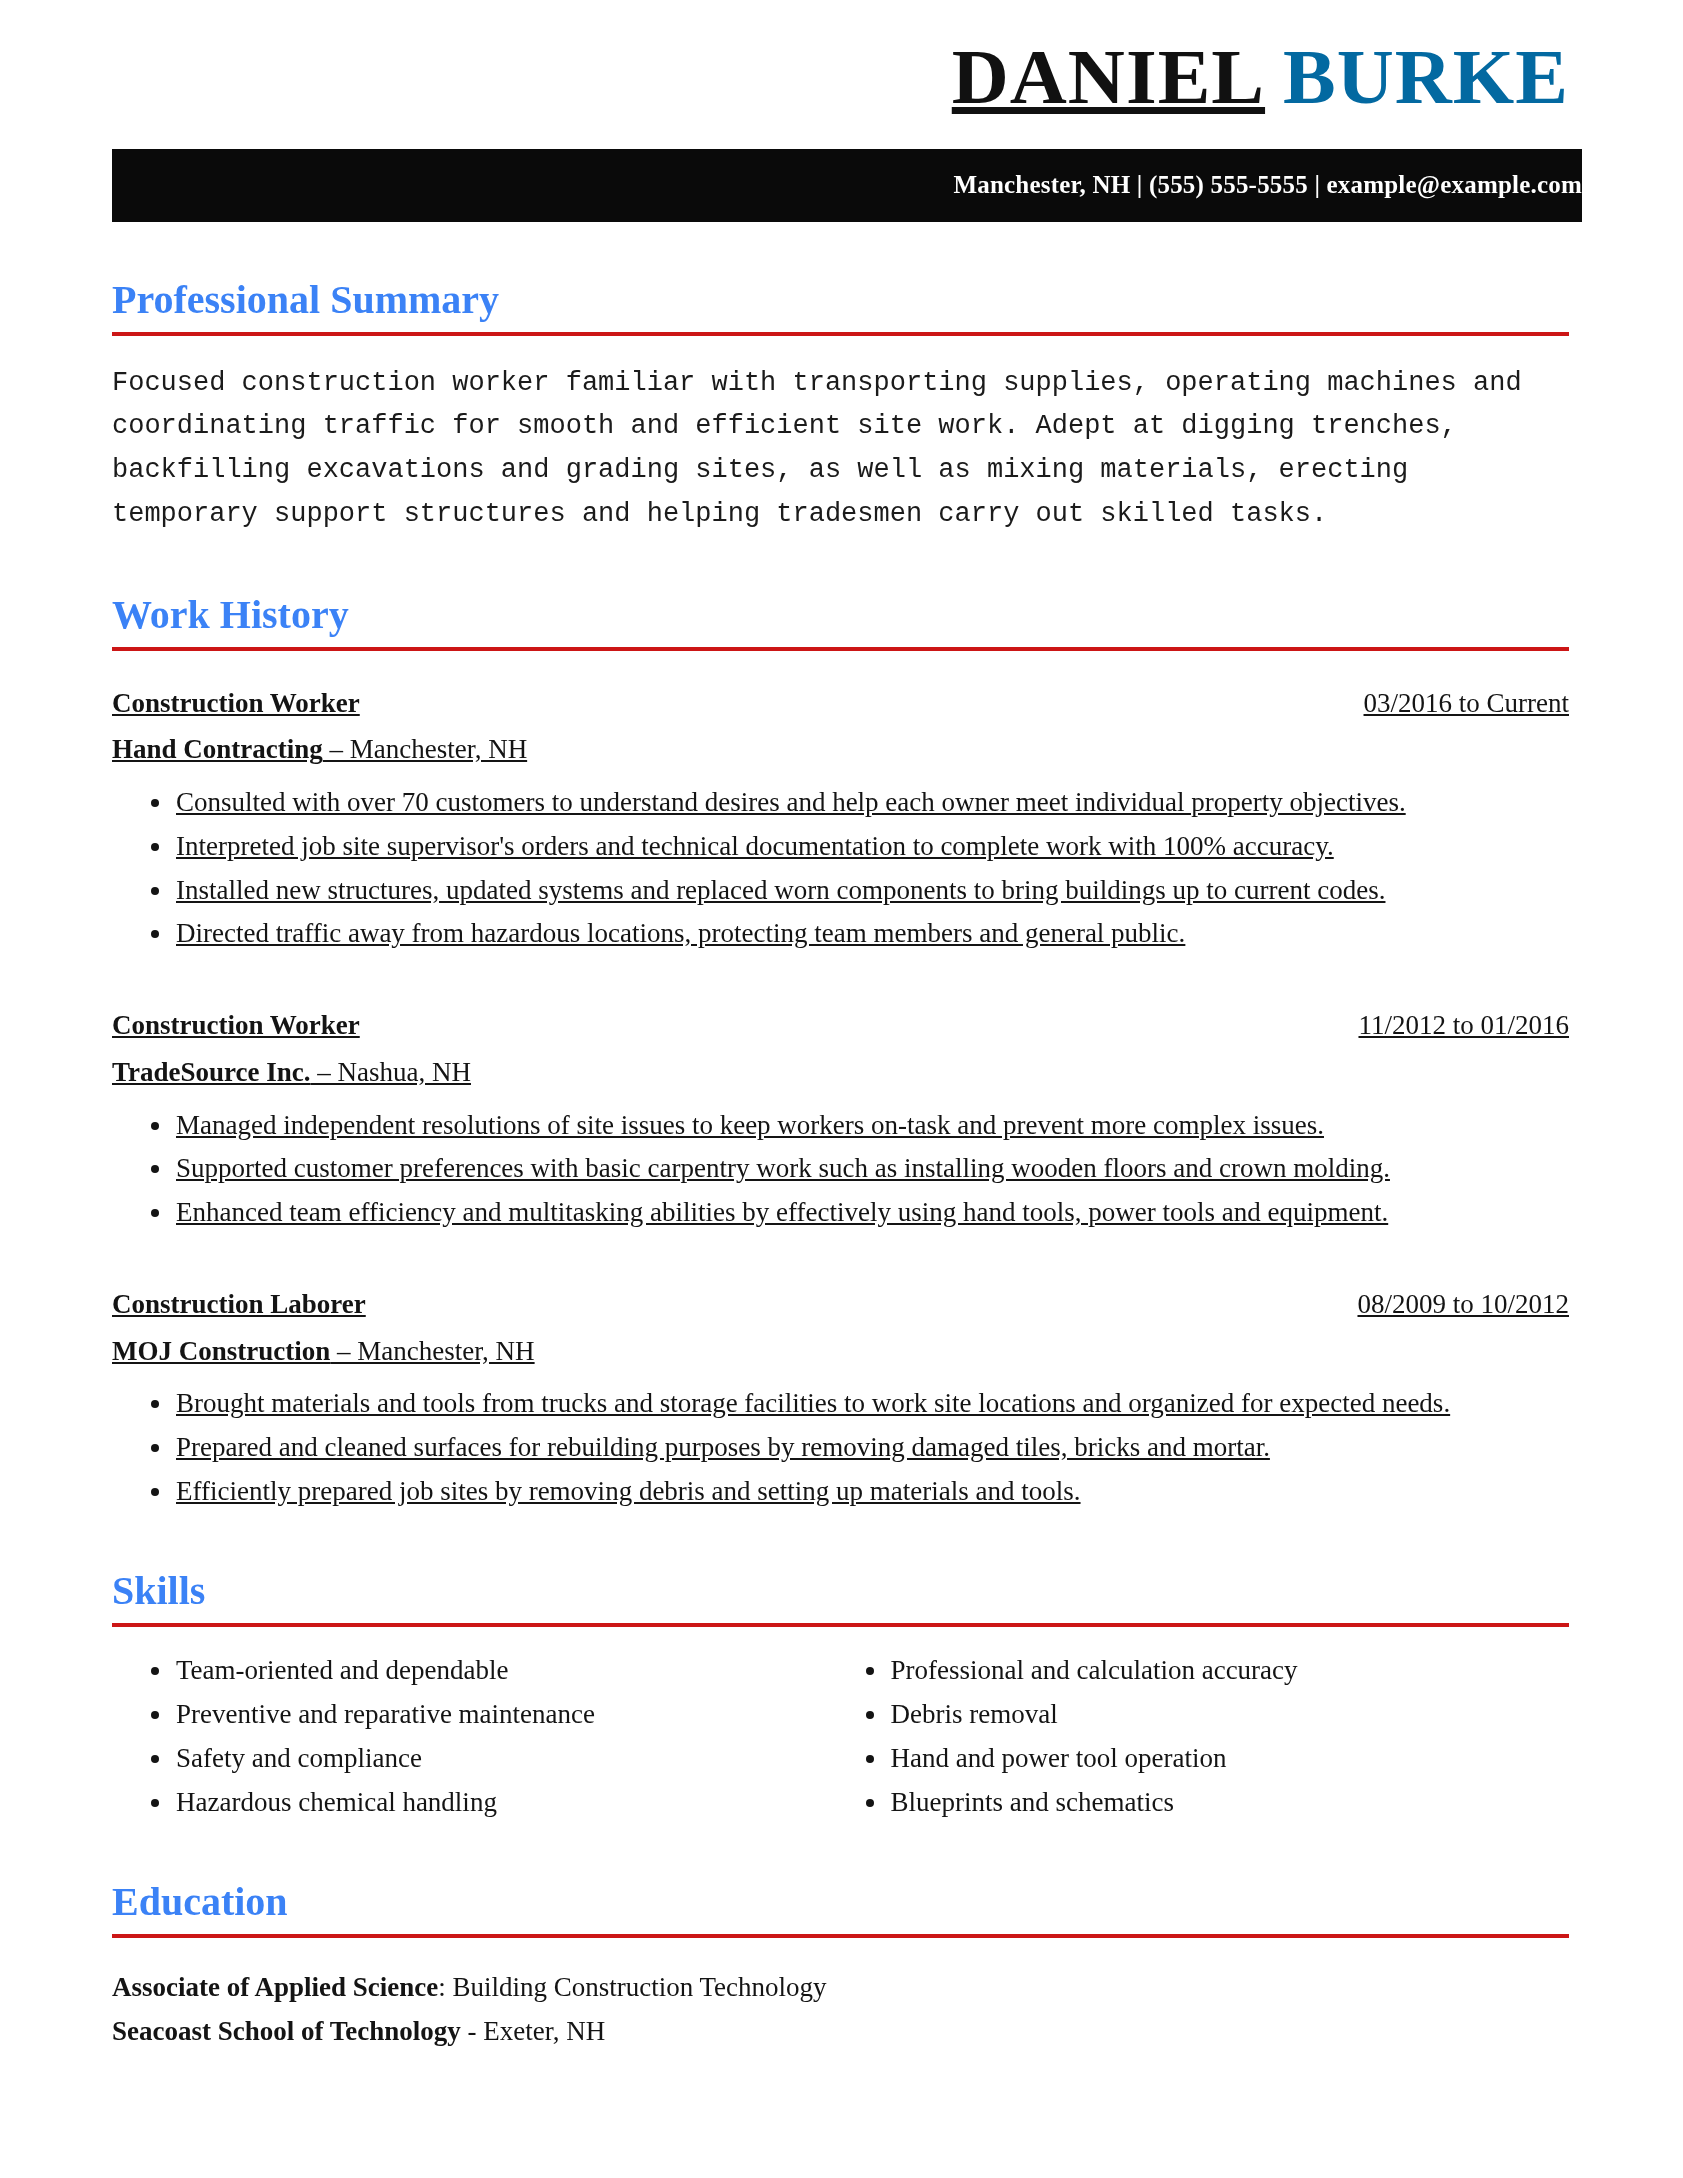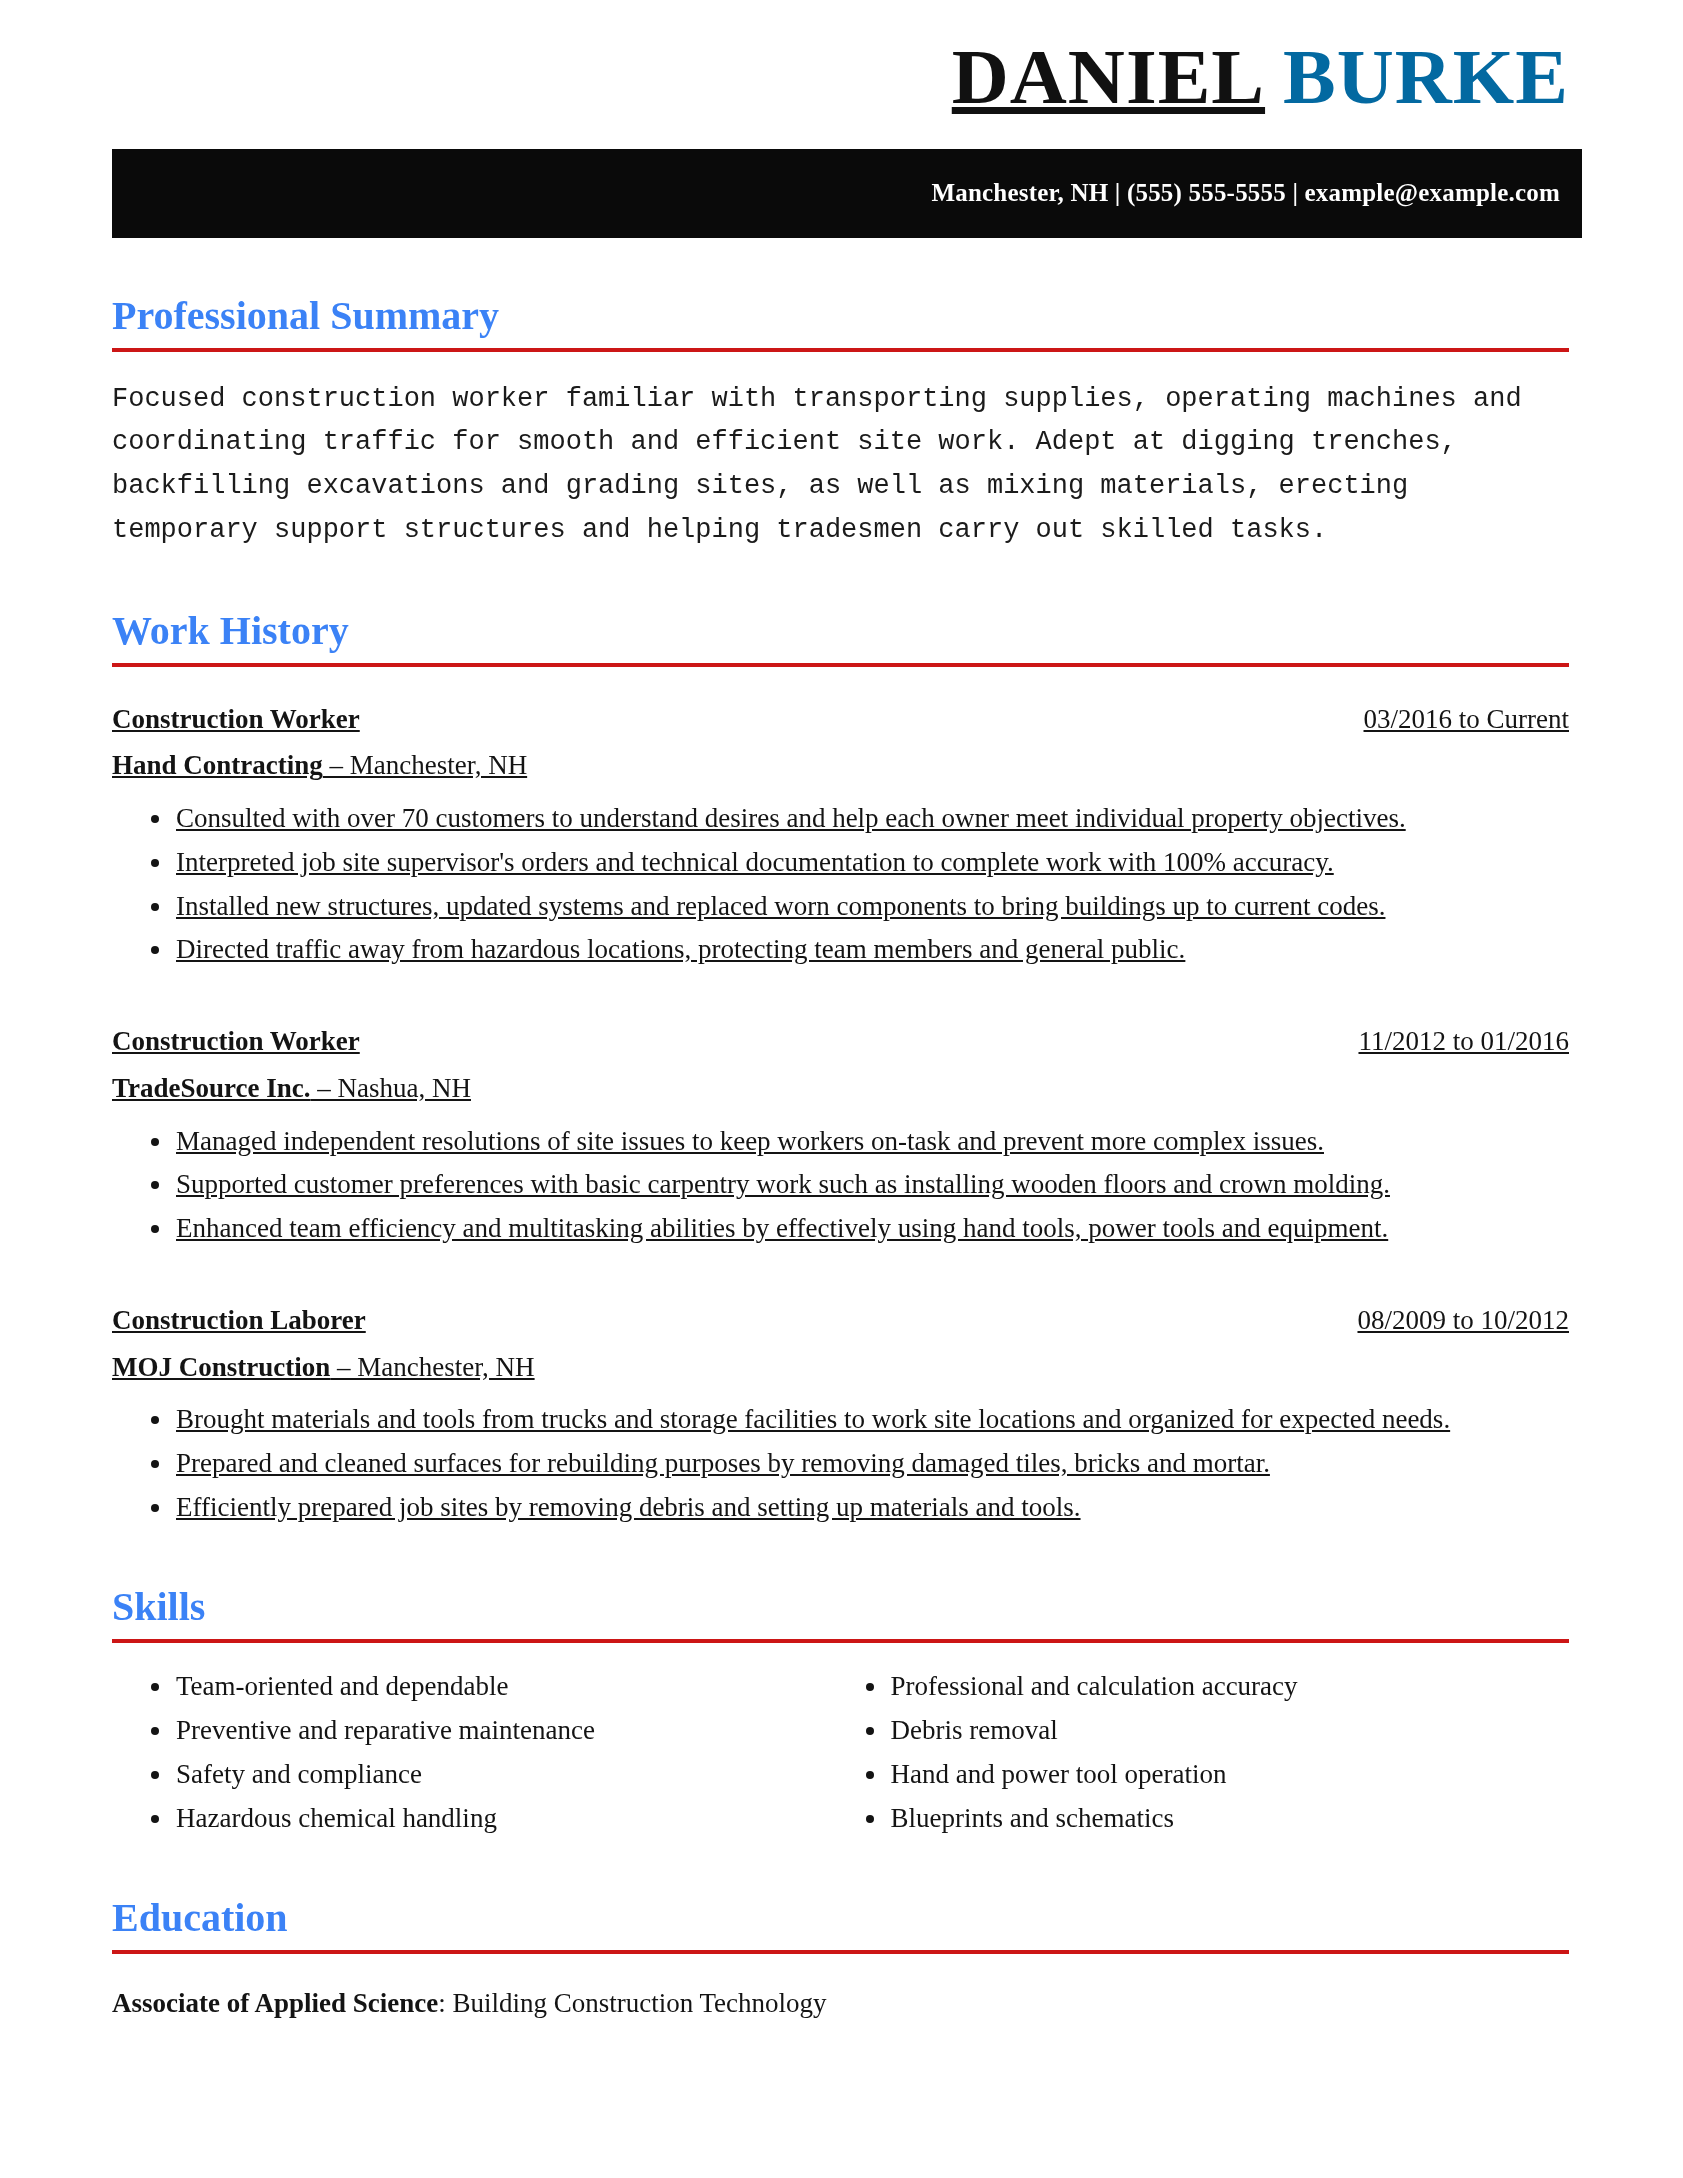--- a/index.html
+++ b/index.html
@@ -21,27 +21,26 @@
     font-weight: bold;
     line-height: 1.3;
     letter-spacing: 1px;
     white-space: nowrap;
   }
   .name .first { color: #111111; text-decoration: underline; }
   .name .last  { color: #0369a1; margin-left: 18px; }
 
   .contact-bar {
     background: #0a0a0a;
-    height: 89px;
+    height: 73px;
     margin-top: 20px;
     margin-right: -13px;
     display: flex;
     align-items: center;
     justify-content: flex-end;
-    padding-right: 22px;
   }
   .contact-bar .contact {
     color: #ffffff;
     font-size: 25px;
     font-weight: bold;
     letter-spacing: 0.2px;
   }
 
   
   .section { margin-top: 55px; }
@@ -187,17 +186,20 @@
       </div>
     </div>
   </div>
 
   <div class="section">
     <div class="section-title">Education</div>
     <div class="edu-block">
       <div>
         <span class="edu-bold">Associate of Applied Science</span><span>: Building Construction Technology</span>
       </div>
+      <div>
+        <span class="edu-bold">Seacoast School of Technology</span><span> - Exeter, NH</span>
+      </div>
     </div>
   </div>
 
 </div>
 
 
 </body></html>

